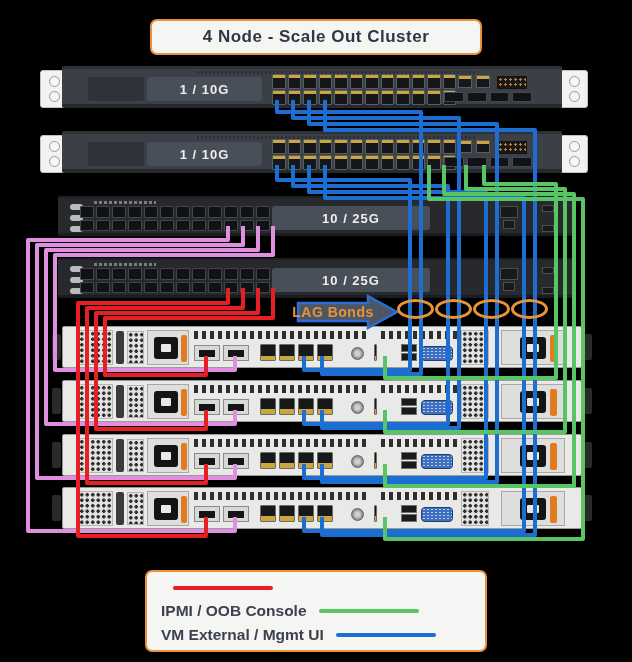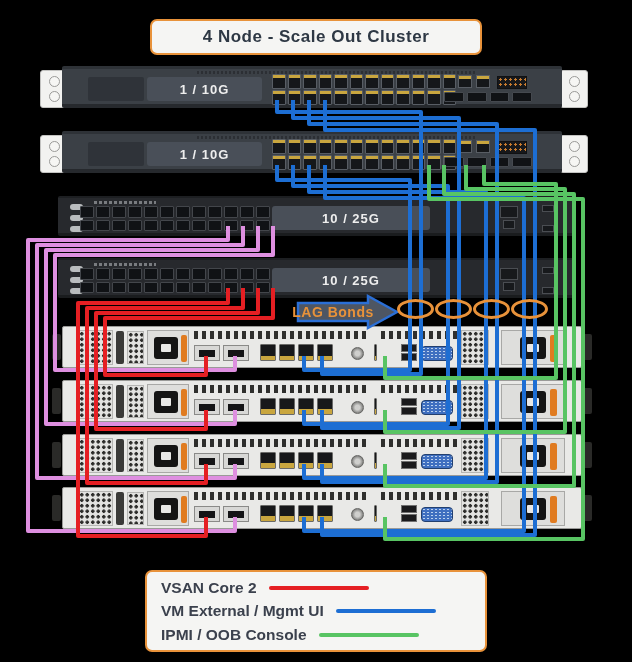--- a/index.html
+++ b/index.html
@@ -409,26 +409,25 @@
     <g fill="none" stroke-width="3">
       <ellipse cx="415.5" cy="309" rx="17" ry="8.5" stroke="#e8923a"></ellipse>
       <ellipse cx="453.5" cy="309" rx="17" ry="8.5" stroke="#e8923a"></ellipse>
       <ellipse cx="491.5" cy="309" rx="17" ry="8.5" stroke="#e8923a"></ellipse>
       <ellipse cx="529.5" cy="309" rx="17" ry="8.5" stroke="#e8923a"></ellipse>
     </g>
   </svg>
 
   <div id="legend" class="abs panel">
     <div class="lg-row">
-      <span class="lg-label">VSAN Core 2</span>
       <span class="lg-line" style="background: rgb(229, 31, 35);"></span>
+    </div>
+    <div class="lg-row">
+      <span class="lg-label">IPMI / OOB Console</span>
+      <span class="lg-line" style="background: rgb(88, 196, 99);"></span>
     </div>
     <div class="lg-row">
       <span class="lg-label">VM External / Mgmt UI</span>
       <span class="lg-line" style="background: rgb(29, 110, 211);"></span>
     </div>
-    <div class="lg-row">
-      <span class="lg-label">IPMI / OOB Console</span>
-      <span class="lg-line" style="background: rgb(88, 196, 99);"></span>
-    </div>
   </div>
 
 </div>
 
 </body></html>

